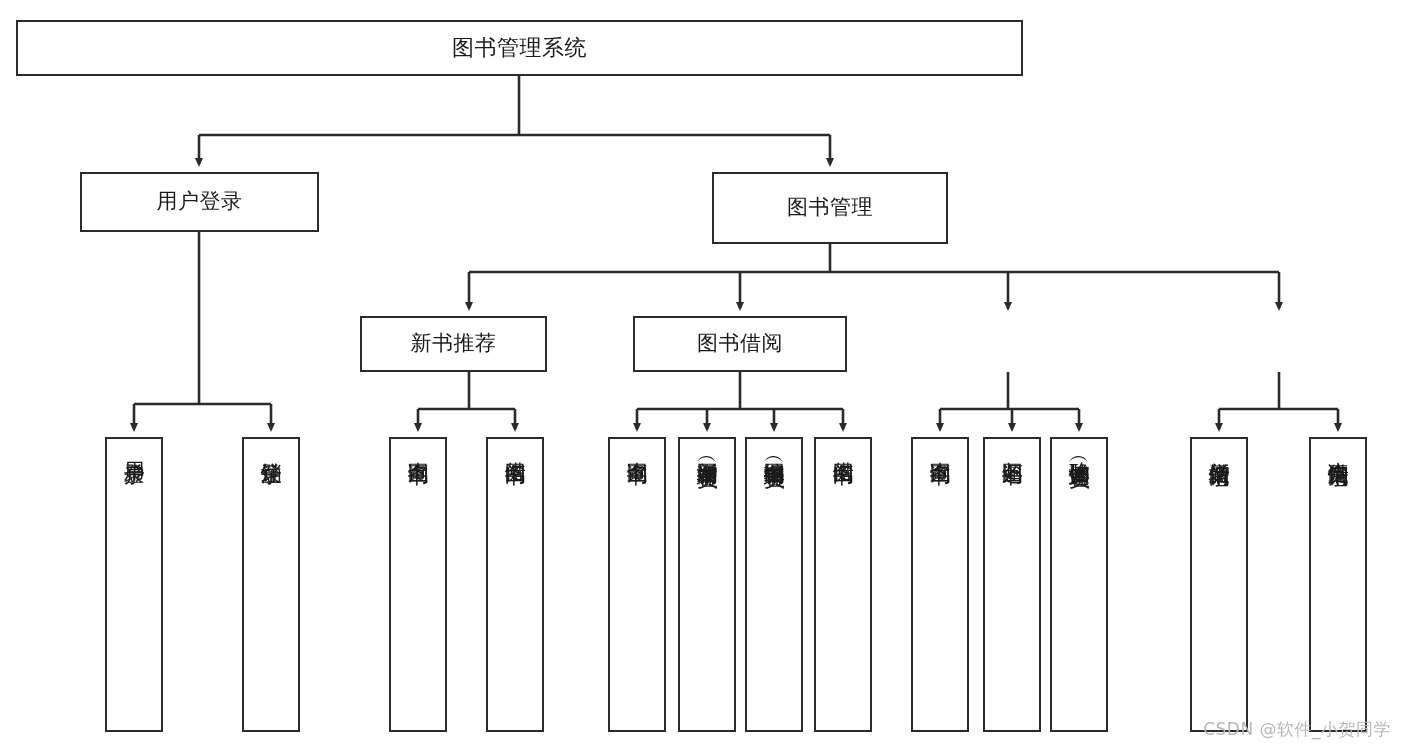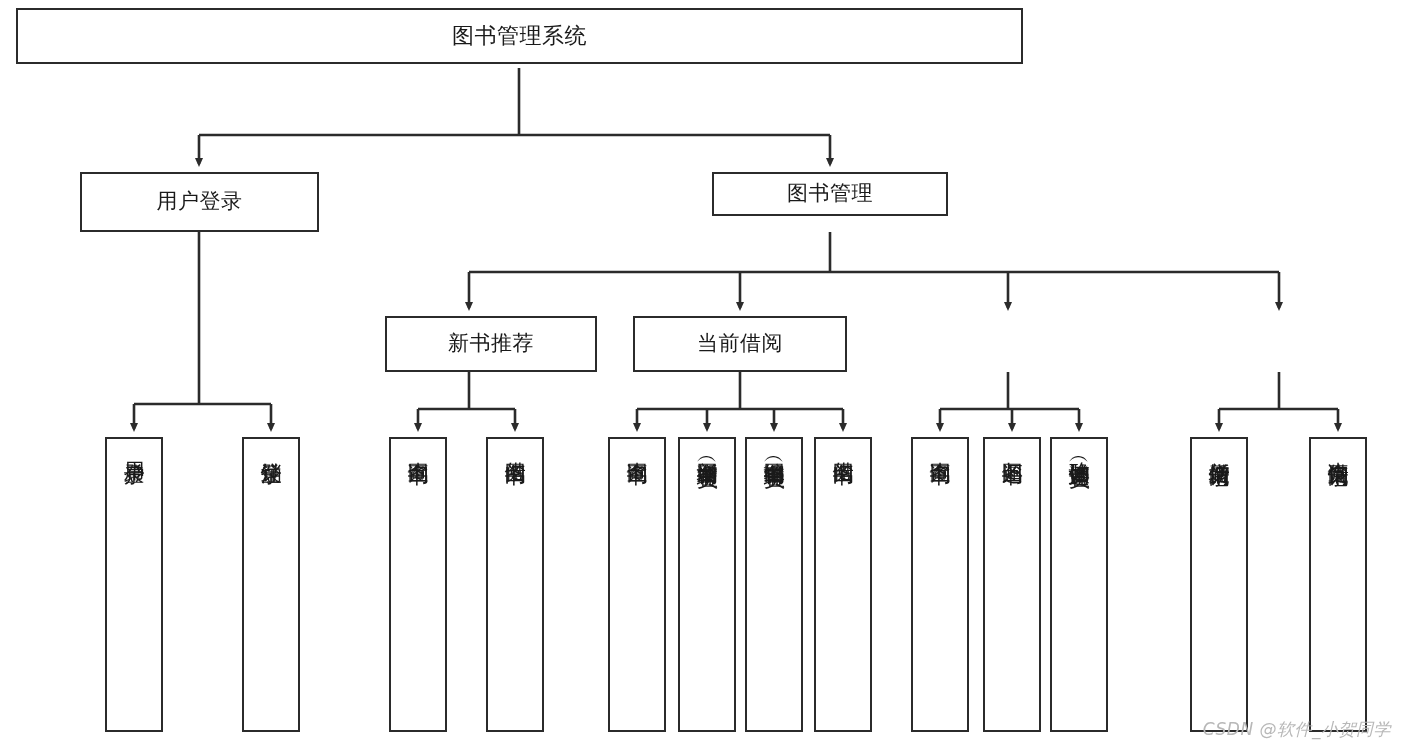--- a/index.html
+++ b/index.html
@@ -55,21 +55,20 @@
     white-space: nowrap;
   }
   .watermark {
     position: absolute;
     right: 14px;
     bottom: 6px;
     font-size: 17px;
     color: #b8b8b8;
     letter-spacing: 0.5px;
     white-space: nowrap;
-    font-style: italic;
   }
 </style>
 </head>
 <body>
 
 <div id="canvas">
 
   <svg class="edges" viewBox="0 0 1405 747" xmlns="http://www.w3.org/2000/svg">
     <defs>
       <marker id="arrow" markerWidth="10" markerHeight="10" refX="6" refY="4" orient="auto" markerUnits="userSpaceOnUse">
@@ -113,36 +112,36 @@
       <path d="M1012,409 L1012,429" marker-end="url(#arrow)"></path>
       <path d="M1079,409 L1079,429" marker-end="url(#arrow)"></path>
 
       <path d="M1279,372 L1279,409"></path>
       <path d="M1219,409 L1338,409"></path>
       <path d="M1219,409 L1219,429" marker-end="url(#arrow)"></path>
       <path d="M1338,409 L1338,429" marker-end="url(#arrow)"></path>
     </g>
   </svg>
 
-  <div class="node h root" style="left:16px; top:8px; width:1007px; height:56px;">
+  <div class="node h root" style="left:16px; top:20px; width:1007px; height:56px;">
     <span>图书管理系统</span>
   </div>
 
   <div class="node h" style="left:80px; top:172px; width:239px; height:60px;">
     <span>用户登录</span>
   </div>
-  <div class="node h" style="left:712px; top:172px; width:236px; height:44px;">
+  <div class="node h" style="left:712px; top:172px; width:236px; height:72px;">
     <span>图书管理</span>
   </div>
 
-  <div class="node h" style="left:360px; top:316px; width:212px; height:56px;margin-left:25px;">
+  <div class="node h" style="left:360px; top:316px; width:187px; height:56px;">
     <span>新书推荐</span>
   </div>
   <div class="node h" style="left:633px; top:316px; width:214px; height:56px;">
-    <span>当前借阅</span>
+    <span>图书借阅</span>
   </div>
 
   <div class="node v" style="left:105px; top:437px; width:58px; height:295px;">
     <span class="vtext">用户登录</span>
   </div>
   <div class="node v" style="left:242px; top:437px; width:58px; height:295px;">
     <span class="vtext">注销登录</span>
   </div>
   <div class="node v" style="left:389px; top:437px; width:58px; height:295px;">
     <span class="vtext">查询图书</span>

